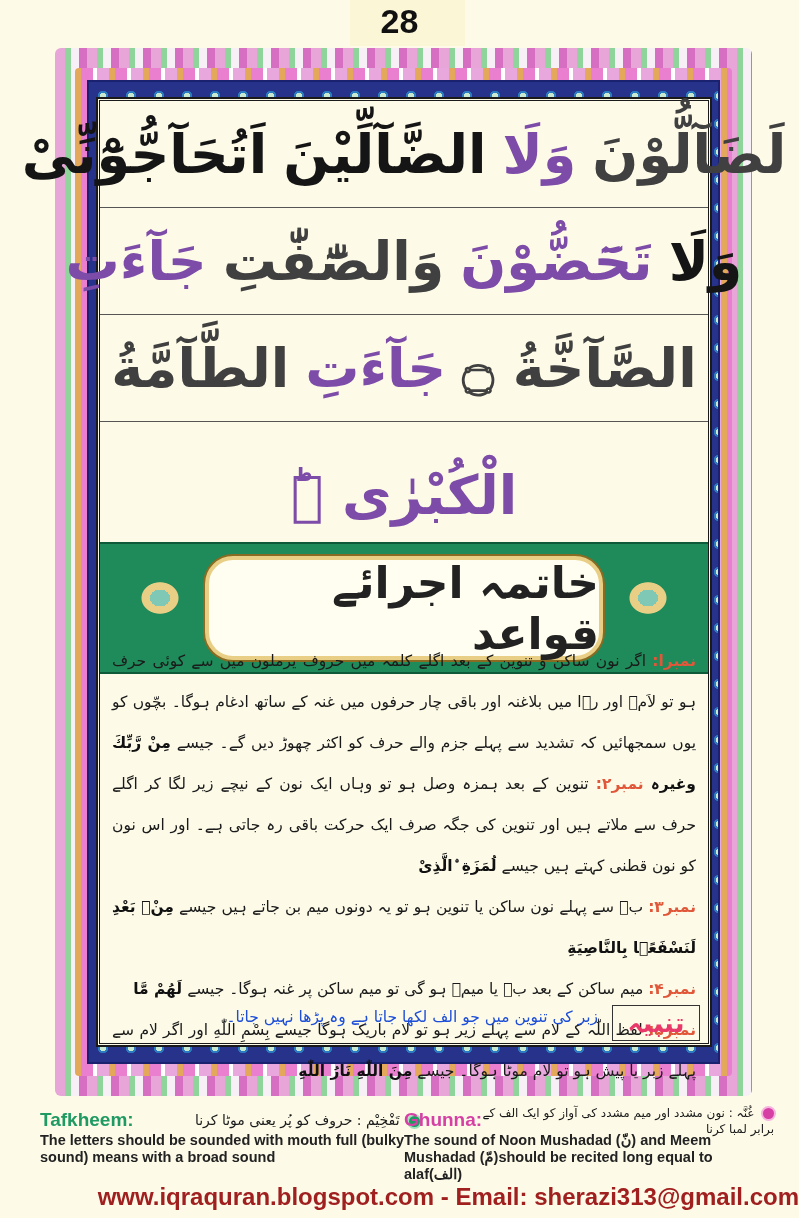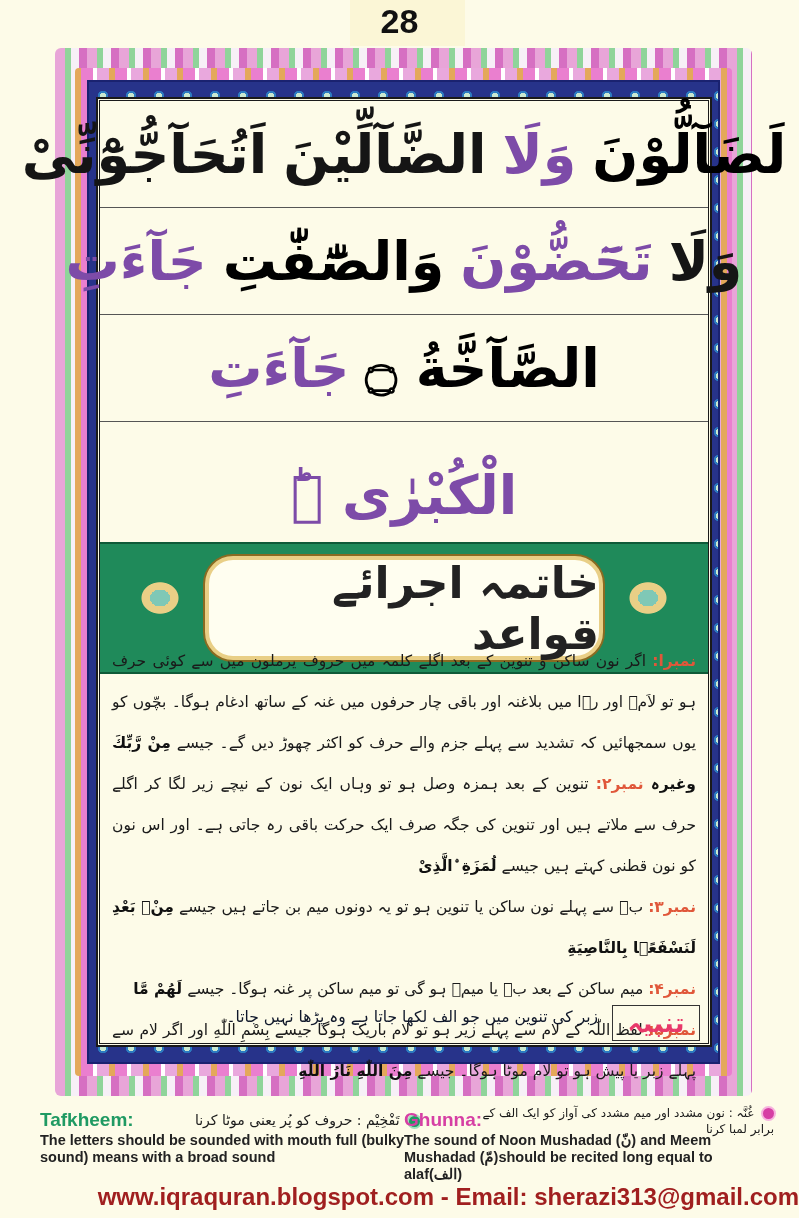--- a/index.html
+++ b/index.html
@@ -48,21 +48,21 @@
   .arabic-row {
     position: absolute; left: 0; right: 0; height: 107px;
     border-bottom: 1px solid #555;
     display: flex; align-items: center; justify-content: center;
     direction: rtl; unicode-bidi: isolate;
     font-family: "DejaVu Sans", sans-serif; font-size: 54px; font-weight: bold;
     letter-spacing: 1px;
   }
   .arabic-row span { margin: 16px 8px; }
   .c-black { color: #151515; }
-  .c-green { color: #000000; text-align: right; }
+  .c-green { color: #404040; text-align: right; }
   .c-purple { color: #7d4ba8; }
 
   .banner {
     position: absolute; left: 0; right: 0; top: 441px; height: 132px;
     background: #1f8a5a; border-top: 2px solid #0f5a38; border-bottom: 2px solid #0f5a38;
   }
   .banner-cartouche {
     position: absolute; left: 105px; right: 105px; top: 12px; bottom: 12px;
     background: #fffef0; border: 4px solid #e9cf86; border-radius: 28px;
     box-shadow: 0 0 0 2px #8a6b22;
@@ -86,21 +86,21 @@
   .rule-label { color: #e0573a; font-weight: bold; }
   .rule-example { font-weight: bold; color: #111; }
 
   .note-box {
     position: absolute; right: 8px; top: 904px; height: 36px; width: 88px;
     border: 1px solid #333; display: flex; align-items: center; justify-content: center;
     color: #e8396a; font-size: 26px; font-weight: bold; direction: rtl;
   }
   .note-text {
     position: absolute; right: 110px; top: 907px; direction: rtl;
-    font-size: 15.5px; color: #0f172a;
+    font-size: 15.5px; color: #1d4ed8;
   }
 
   
   .legend {
     position: absolute; top: 1108px; width: 380px;
     font-family: "Liberation Sans", sans-serif;
   }
   .legend.left { left: 40px; }
   .legend.right { left: 404px; width: 370px; }
   .legend-head { display: flex; align-items: center; justify-content: space-between; height: 24px; }
@@ -140,20 +140,21 @@
   <div class="arabic-row" style="top:107px;">
     <span class="c-black">وَلَا</span>
     <span class="c-purple">تَحَٓضُّوْنَ</span>
     <span class="c-green">وَالصّٰٓفّٰتِ</span>
     <span class="c-purple">جَآءَتِ</span>
   </div>
 
   <div class="arabic-row" style="top:214px;">
     <span class="c-green">الصَّآخَّةُ ۝</span>
     <span class="c-purple">جَآءَتِ</span>
+    <span class="c-green">الطَّآمَّةُ</span>
   </div>
 
   <div class="arabic-row" style="top:334px; height:120px; border-bottom:none;">
     <span class="c-purple">الْكُبْرٰى ۝ؕ</span>
   </div>
 
   <div class="banner">
     <div class="banner-ornament left"></div>
     <div class="banner-cartouche">خاتمہ اجرائے قواعد</div>
     <div class="banner-ornament right"></div>

